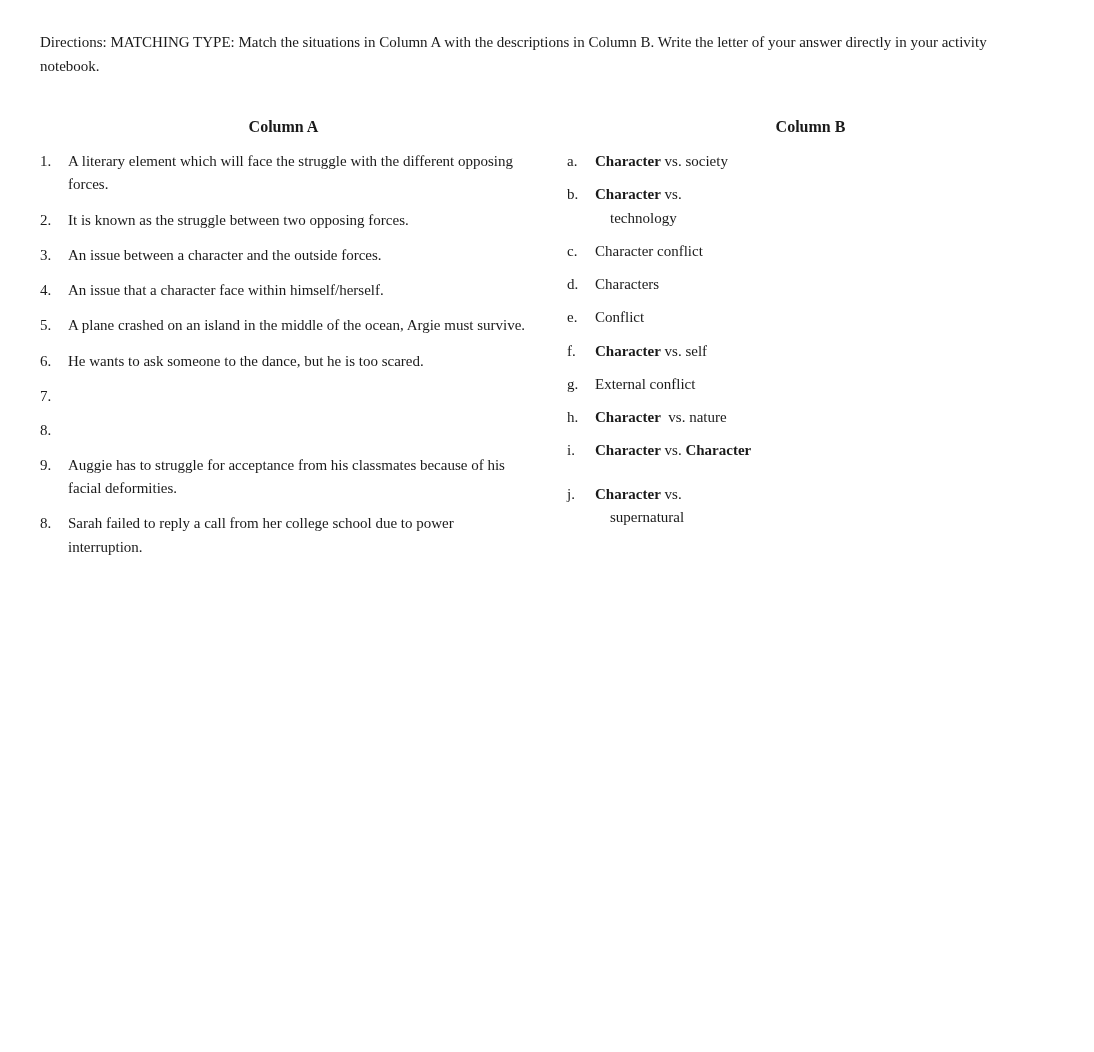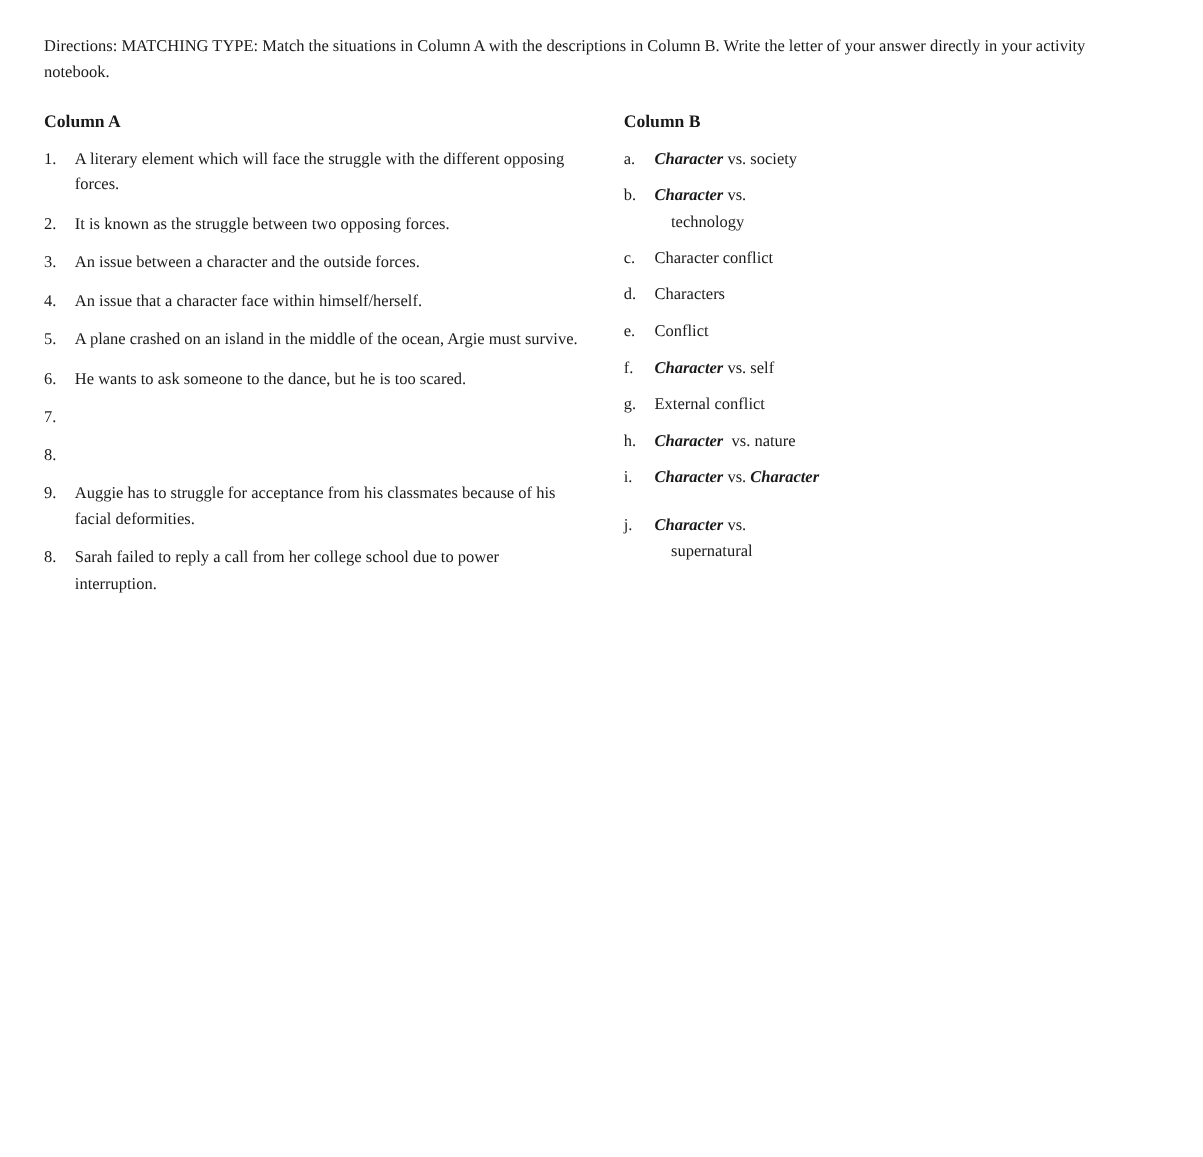--- a/index.html
+++ b/index.html
@@ -12,41 +12,42 @@
       font-family: Georgia, 'Times New Roman', serif;
       font-size: 15px;
       color: #1a1a1a;
       width: 1094px;
       min-height: 1052px;
       padding: 30px 40px;
     }
     .directions {
       font-size: 15px;
       line-height: 1.6;
-      margin-bottom: 24px;
+      margin-bottom: 40px;
       max-width: 980px;
     }
     .columns-wrapper {
       display: flex;
       align-items: flex-start;
       gap: 40px;
       margin-top: 10px;
     }
     .column-a {
       flex: 1;
       min-width: 400px;
     }
     .column-b {
       flex: 1;
       min-width: 350px;
     }
     .col-heading {
       font-weight: bold;
       font-size: 16px;
       margin-bottom: 14px;
+      text-align: center;
     }
     .col-a-list {
       list-style: none;
       padding: 0;
     }
     .col-a-list li {
       display: flex;
       align-items: flex-start;
       margin-bottom: 12px;
       line-height: 1.5;
@@ -72,21 +73,20 @@
     .col-b-list li .letter {
       min-width: 28px;
       font-size: 15px;
     }
     .col-b-list li .b-text {
       font-size: 15px;
       line-height: 1.55;
     }
     .bold {
       font-weight: bold;
-      font-style: italic;
     }
   </style>
 </head>
 <body>
 
 <div class="directions">
   <span>Directions: MATCHING TYPE:   Match the situations in Column A with the descriptions in Column B. Write the letter of your answer directly in your activity notebook.</span>
 </div>
 
 <div class="columns-wrapper">

